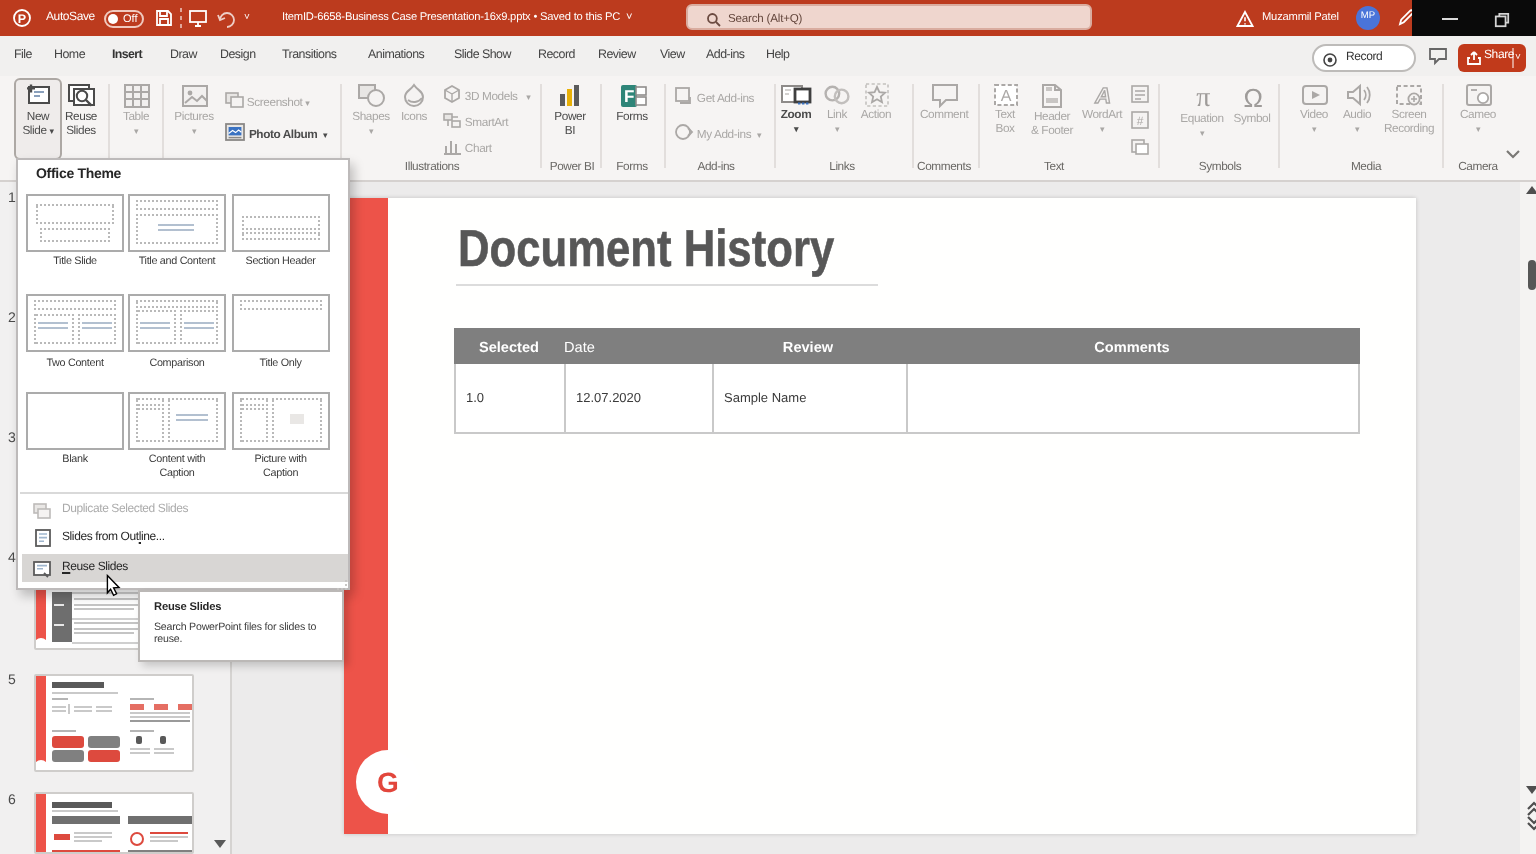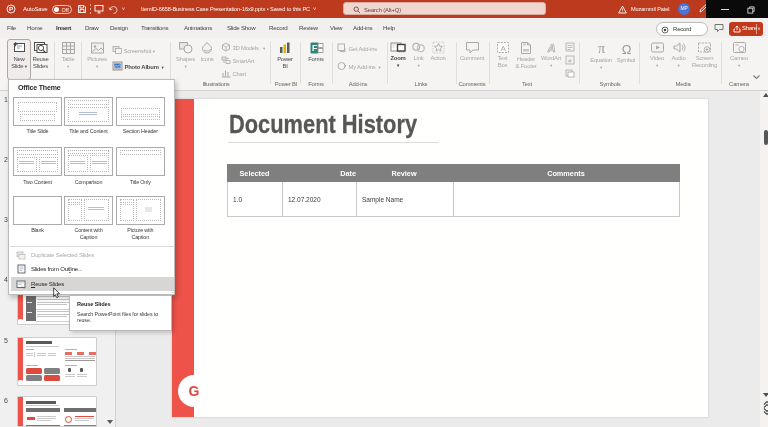--- a/index.html
+++ b/index.html
@@ -486,21 +486,21 @@
       <path d="M1 .5l3 3 3-3M1 3.5l3 3 3-3" fill="none" stroke="#4F4F4F" stroke-width="1.1"></path>
     </svg>
 </div>
 <div id="slide" class="abs">
   <div id="stripe" class="abs"></div>
   <div class="abs" style="left:6px;top:276px;width:32px;height:32px;border-radius:50%;background:#fff;text-align:center;line-height:32px;font-size:14px;font-weight:bold;color:#E2463C;">G</div>
   <div class="abs" style="left:57px;top:10px;font-size:26px;font-weight:bold;color:#575757;-webkit-text-stroke:.3px #575757;transform:scaleX(.84);transform-origin:0 0;white-space:nowrap;">Document History</div>
   <div class="abs" style="left:56px;top:43px;width:211px;height:1px;background:#DCDCDC"></div>
   <div class="abs" style="left:55px;top:65px;width:453px;height:18px;background:#7F7F7F;"></div>
   <span class="abs" style="left:55px;top:70px;width:55px;text-align:center;font-size:7.3px;font-weight:bold;color:#fff;">Selected</span>
-  <span class="abs" style="left:110px;top:70px;width:74px;text-align:right;font-size:7.3px;font-weight:bold;color:#fff;">Date</span>
+  <span class="abs" style="left:110px;top:70px;width:74px;text-align:left;font-size:7.3px;font-weight:normal;color:#fff;">Date</span>
   <span class="abs" style="left:184px;top:70px;width:96px;text-align:center;font-size:7.3px;font-weight:bold;color:#fff;">Review</span>
   <span class="abs" style="left:280px;top:70px;width:228px;text-align:center;font-size:7.3px;font-weight:bold;color:#fff;">Comments</span>
   <div class="abs" style="left:55px;top:83px;width:453px;height:35px;border:1px solid #C9C9C9;border-top:none;background:#fff;"></div>
   <div class="abs" style="left:110px;top:83px;width:1px;height:35px;background:#C9C9C9"></div>
   <div class="abs" style="left:184px;top:83px;width:1px;height:35px;background:#C9C9C9"></div>
   <div class="abs" style="left:280.5px;top:83px;width:1px;height:35px;background:#C9C9C9"></div>
   <span class="abs" style="left:61px;top:97px;font-size:6.5px;color:#3B3B3B;">1.0</span>
   <span class="abs" style="left:116px;top:97px;font-size:6.5px;color:#3B3B3B;">12.07.2020</span>
   <span class="abs" style="left:190px;top:97px;font-size:6.5px;color:#3B3B3B;">Sample Name</span>
 </div>

